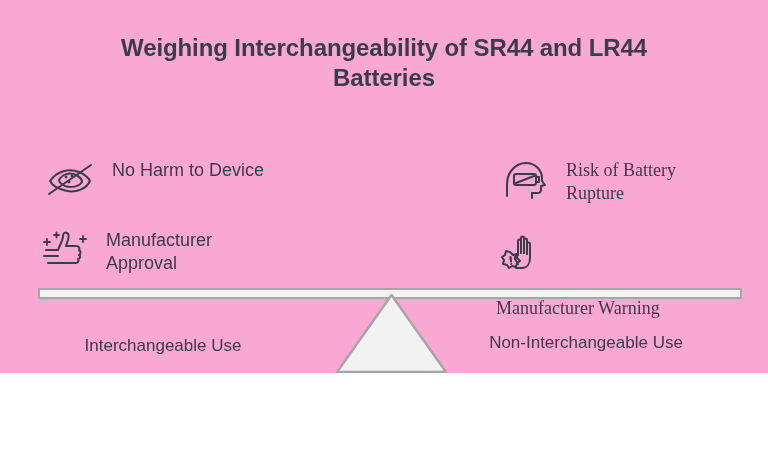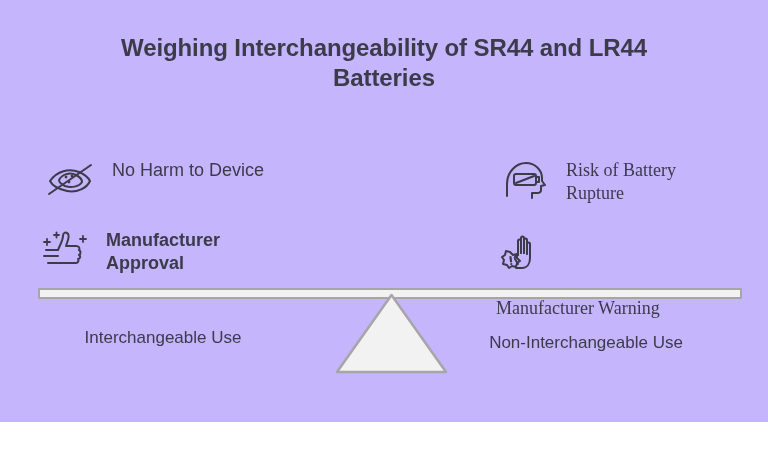--- a/index.html
+++ b/index.html
@@ -10,22 +10,22 @@
     width: 768px;
     height: 469px;
     overflow: hidden;
     font-family: "Liberation Sans", sans-serif;
     background: #ffffff;
   }
 
   #infographic {
     position: relative;
     width: 768px;
-    height: 422px;
-    background: #c4b5fd;
+    height: 373px;
+    background: #f9a8d4;
     overflow: hidden;
   }
 
   
   #title {
     position: absolute;
     left: 84px;
     top: 33px;
     width: 600px;
     text-align: center;
@@ -57,21 +57,21 @@
   }
   .feature .label {
     font-size: 18px;
     line-height: 23px;
     color: #3c3b4a;
     padding-top: 3px;
     max-width: 160px;
   }
 
   #feature-no-harm       { left: 44px;  top: 156px; }
-  #feature-approval      { left: 38px;  top: 226px; font-weight: bold; }
+  #feature-approval      { left: 38px;  top: 226px; }
   #feature-rupture       { left: 498px; top: 156px; }
   #feature-warning       { left: 496px; top: 226px; flex-direction: column; }
 
   #feature-rupture .label,
   #feature-warning .label { max-width: 170px; font-family: Liberation Serif, serif; }
 
   
   #beam {
     position: absolute;
     left: 38px;
@@ -94,21 +94,21 @@
   #fulcrum svg { display: block; }
 
   
   .caption {
     position: absolute;
     font-size: 17px;
     line-height: 23px;
     color: #3c3b4a;
     text-align: center;
   }
-  #caption-left  { left: 43px;  top: 326px; width: 240px; text-align: center; }
+  #caption-left  { left: 43px;  top: 334px; width: 240px; text-align: center; }
   #caption-right { left: 471px; top: 331px; width: 230px; }
 </style>
 </head>
 <body>
 
 <div id="infographic">
 
   <div id="title">Weighing Interchangeability of SR44 and LR44 Batteries</div>
 
   <div class="feature" id="feature-no-harm">

